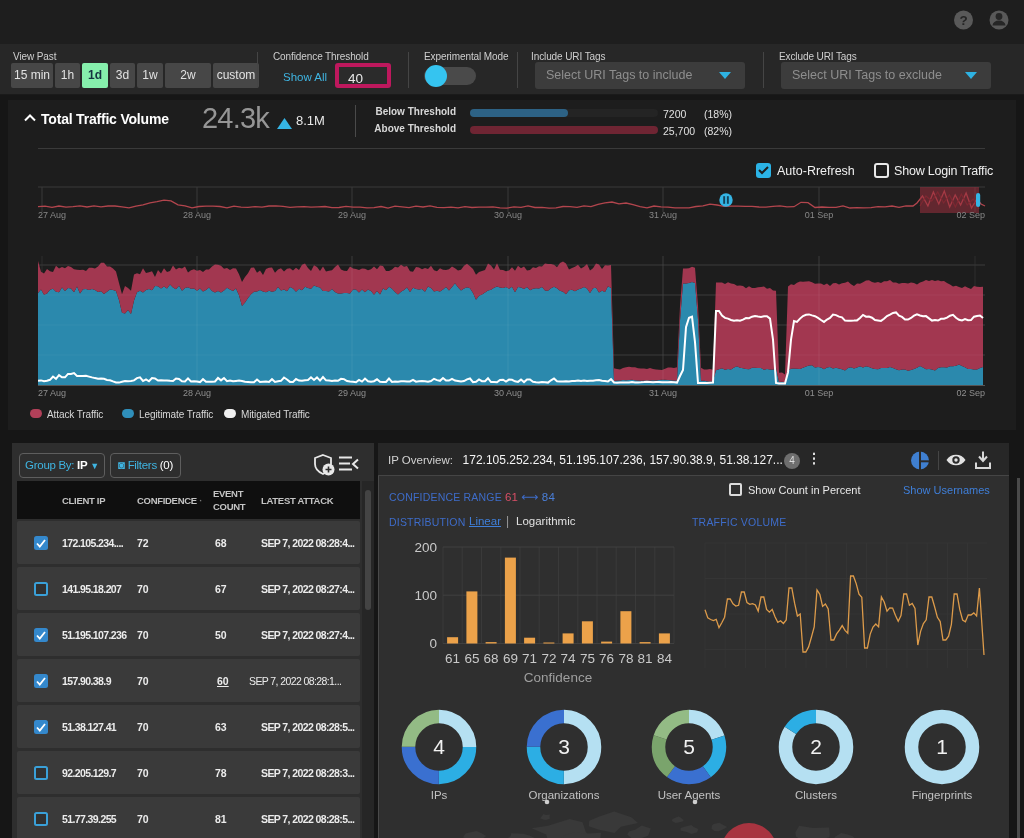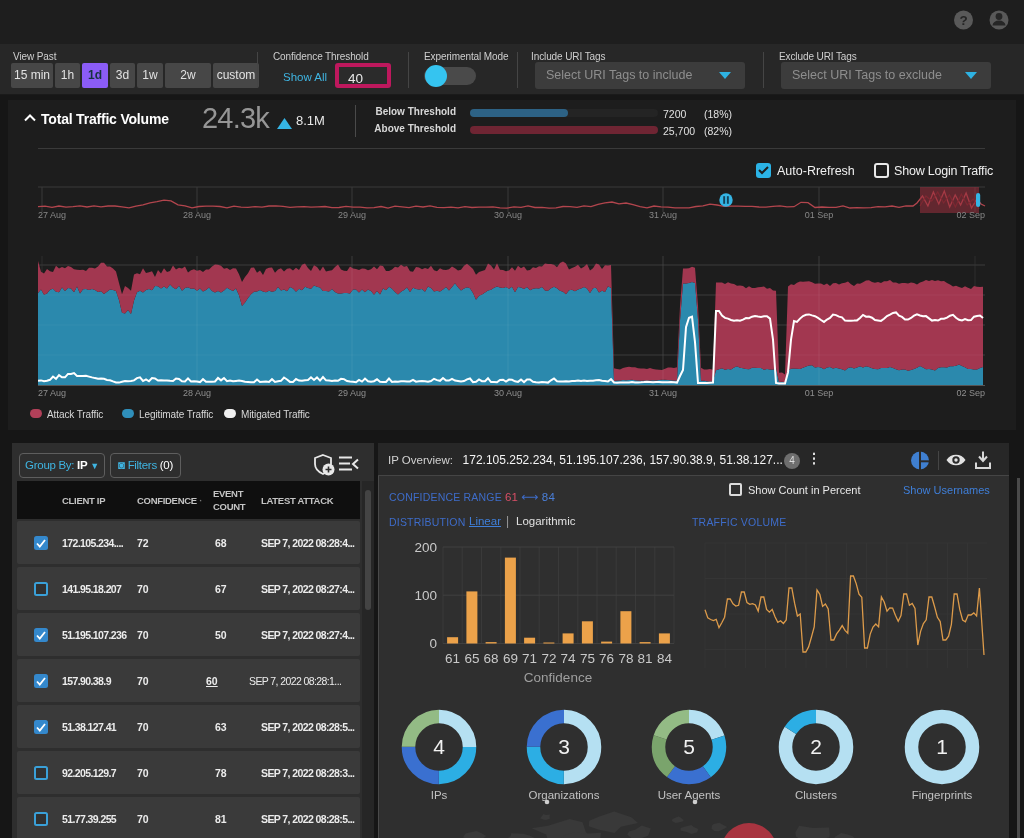--- a/index.html
+++ b/index.html
@@ -19,21 +19,21 @@
   <circle cx="53" cy="16" r="9.5" fill="#595959"></circle>
   <circle cx="53" cy="12.5" r="3.4" fill="#262626"></circle>
   <path d="M46.5,21.5 a6.5,5 0 0 1 13,0 z" fill="#262626"></path>
 </svg>
 
 <div class="abs" style="left:0;top:44px;width:1024px;height:51px;background:#272727;border-bottom:1px solid #1a1a1a;"></div>
 <div class="abs lbl" style="left:13px;top:51px;">View Past</div>
 <div class="abs" style="left:11px;top:63px;height:25px;display:flex;gap:2px;">
   <div style="width:42px;background:#474747;color:#e2e2e2;font-size:12px;line-height:25px;text-align:center;border-radius:2px;">15 min</div>
   <div style="width:25px;background:#474747;color:#e2e2e2;font-size:12px;line-height:25px;text-align:center;border-radius:2px;">1h</div>
-  <div style="width:26px;background:#8b5cf6;color:#163341;font-weight:bold;font-size:12px;line-height:25px;text-align:center;border-radius:2px;">1d</div>
+  <div style="width:26px;background:#86efac;color:#163341;font-weight:bold;font-size:12px;line-height:25px;text-align:center;border-radius:2px;">1d</div>
   <div style="width:25px;background:#474747;color:#e2e2e2;font-size:12px;line-height:25px;text-align:center;border-radius:2px;">3d</div>
   <div style="width:26px;background:#474747;color:#e2e2e2;font-size:12px;line-height:25px;text-align:center;border-radius:2px;">1w</div>
   <div style="width:46px;background:#474747;color:#e2e2e2;font-size:12px;line-height:25px;text-align:center;border-radius:2px;">2w</div>
   <div style="width:46px;background:#474747;color:#e2e2e2;font-size:12px;line-height:25px;text-align:center;border-radius:2px;">custom</div>
 </div>
 <div class="abs" style="left:257px;top:52px;width:1px;height:36px;background:#454545;"></div>
 <div class="abs lbl" style="left:273px;top:51px;">Confidence Threshold</div>
 <div class="abs cyan" style="left:283px;top:71px;font-size:11.5px;">Show All</div>
 <div class="abs" style="left:335px;top:63px;width:56px;height:25px;background:#2b2b2b;border:4px solid #be185d;border-radius:3px;color:#e8e8e8;font-size:13.5px;line-height:23px;padding-left:9px;">40</div>
 <div class="abs" style="left:408px;top:52px;width:1px;height:36px;background:#454545;"></div>
@@ -191,21 +191,21 @@
     <div class="abs" style="left:137px;top:629px;font-size:10.5px;font-weight:bold;color:#ececec;">70</div>
     <div class="abs" style="left:215px;top:629px;font-size:10.5px;font-weight:bold;color:#ececec;">50</div>
     <div class="abs" style="left:261px;top:629px;font-size:10.5px;letter-spacing:-0.6px;font-weight:bold;color:#ececec;">SEP 7, 2022 08:27:4...</div>
     <div class="abs" style="left:17px;top:659px;width:343px;height:43px;background:#3a3a3a;border-radius:2px;"></div>
     <div class="abs" style="left:34px;top:674px;width:14px;height:14px;background:#3488cc;border-radius:2.5px;"></div>
     <svg class="abs" style="left:36px;top:677px;" width="10" height="9">
       <path d="M1,4.5 L3.8,7.5 L9,1" stroke="#ffffff" stroke-width="1.8" fill="none"></path>
     </svg>
     <div class="abs" style="left:62px;top:675px;font-size:10.5px;letter-spacing:-0.6px;font-weight:bold;color:#ececec;">157.90.38.9</div>
     <div class="abs" style="left:137px;top:675px;font-size:10.5px;font-weight:bold;color:#ececec;">70</div>
-    <div class="abs" style="left:206px;top:675px;font-size:10.5px;font-weight:bold;color:#ececec;text-decoration:underline;">60</div>
+    <div class="abs" style="left:217px;top:675px;font-size:10.5px;font-weight:bold;color:#ececec;text-decoration:underline;">60</div>
     <div class="abs" style="left:249px;top:675px;font-size:10.5px;letter-spacing:-0.6px;font-weight:normal;color:#ececec;">SEP 7, 2022 08:28:1...</div>
     <div class="abs" style="left:17px;top:705px;width:343px;height:43px;background:#3a3a3a;border-radius:2px;"></div>
     <div class="abs" style="left:34px;top:720px;width:14px;height:14px;background:#3488cc;border-radius:2.5px;"></div>
     <svg class="abs" style="left:36px;top:723px;" width="10" height="9">
       <path d="M1,4.5 L3.8,7.5 L9,1" stroke="#ffffff" stroke-width="1.8" fill="none"></path>
     </svg>
     <div class="abs" style="left:62px;top:721px;font-size:10.5px;letter-spacing:-0.6px;font-weight:bold;color:#ececec;">51.38.127.41</div>
     <div class="abs" style="left:137px;top:721px;font-size:10.5px;font-weight:bold;color:#ececec;">70</div>
     <div class="abs" style="left:215px;top:721px;font-size:10.5px;font-weight:bold;color:#ececec;">63</div>
     <div class="abs" style="left:261px;top:721px;font-size:10.5px;letter-spacing:-0.6px;font-weight:bold;color:#ececec;">SEP 7, 2022 08:28:5...</div>

